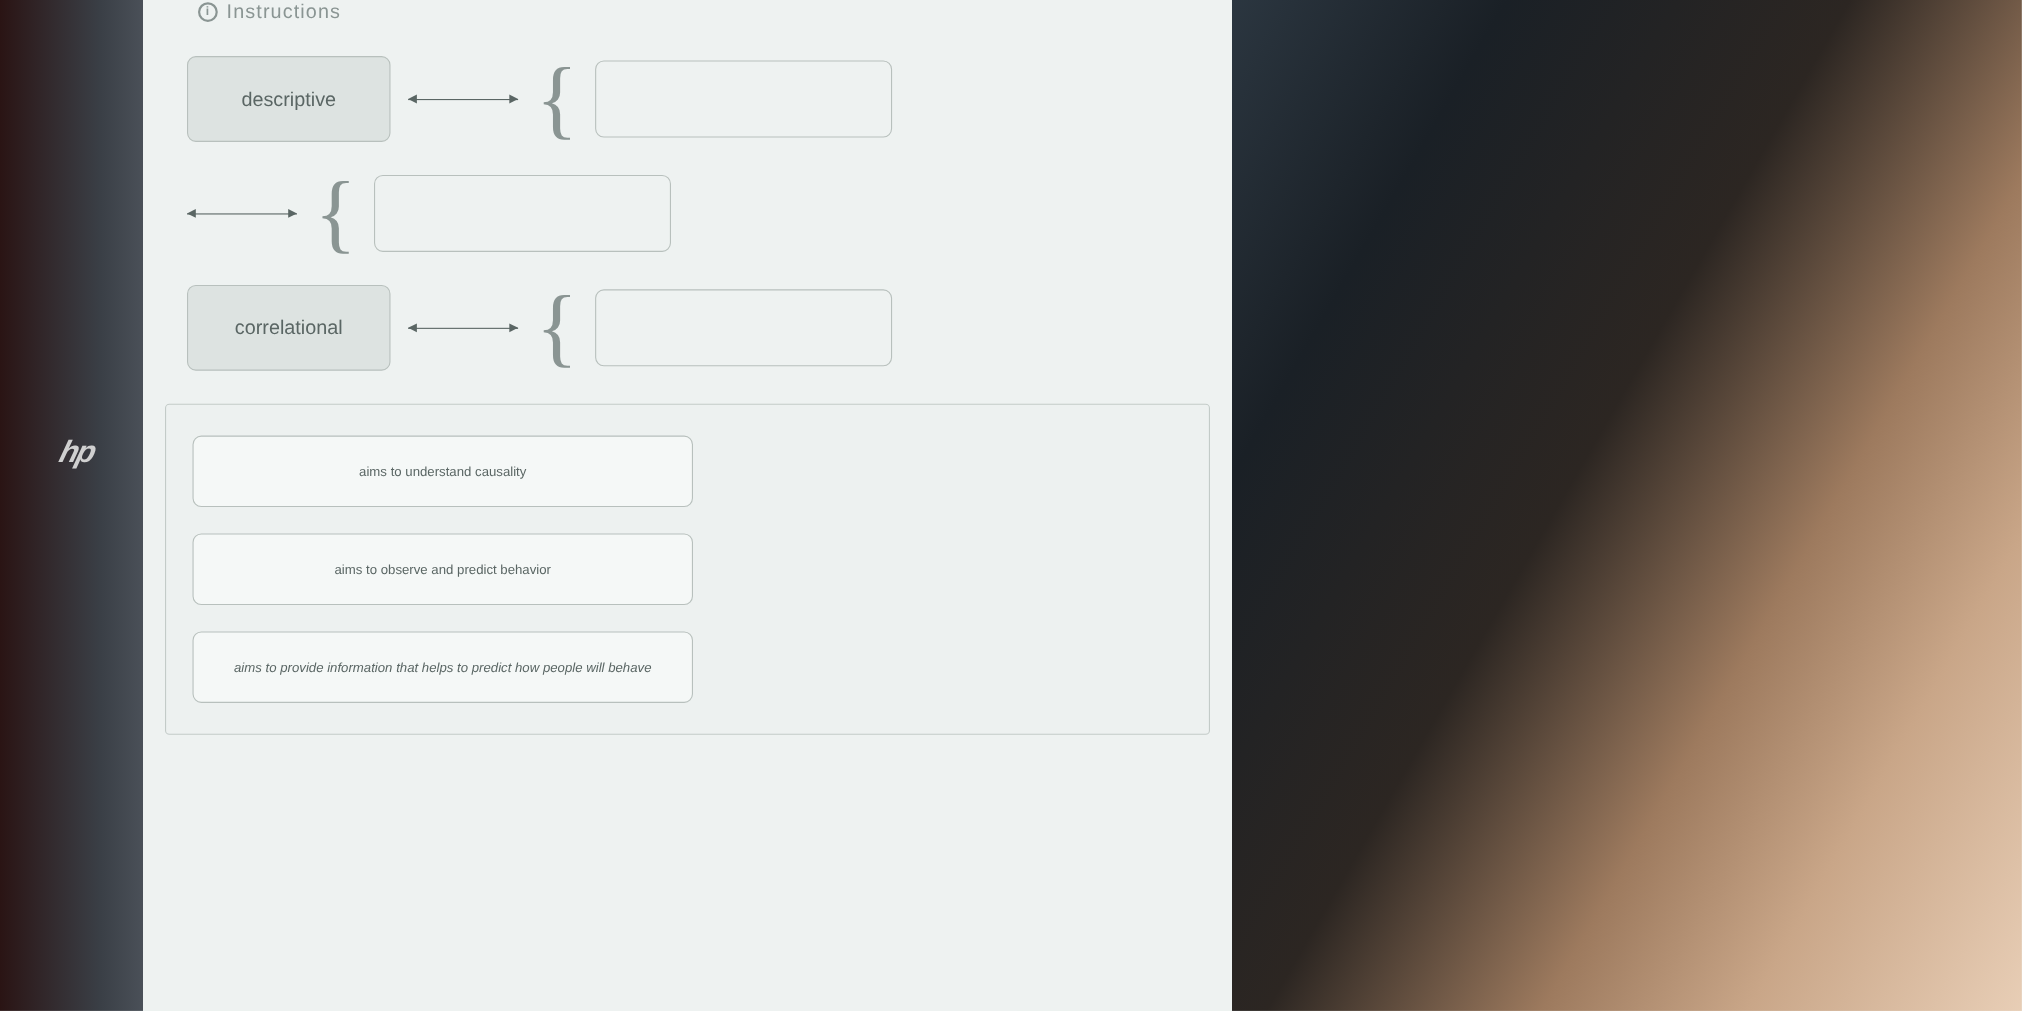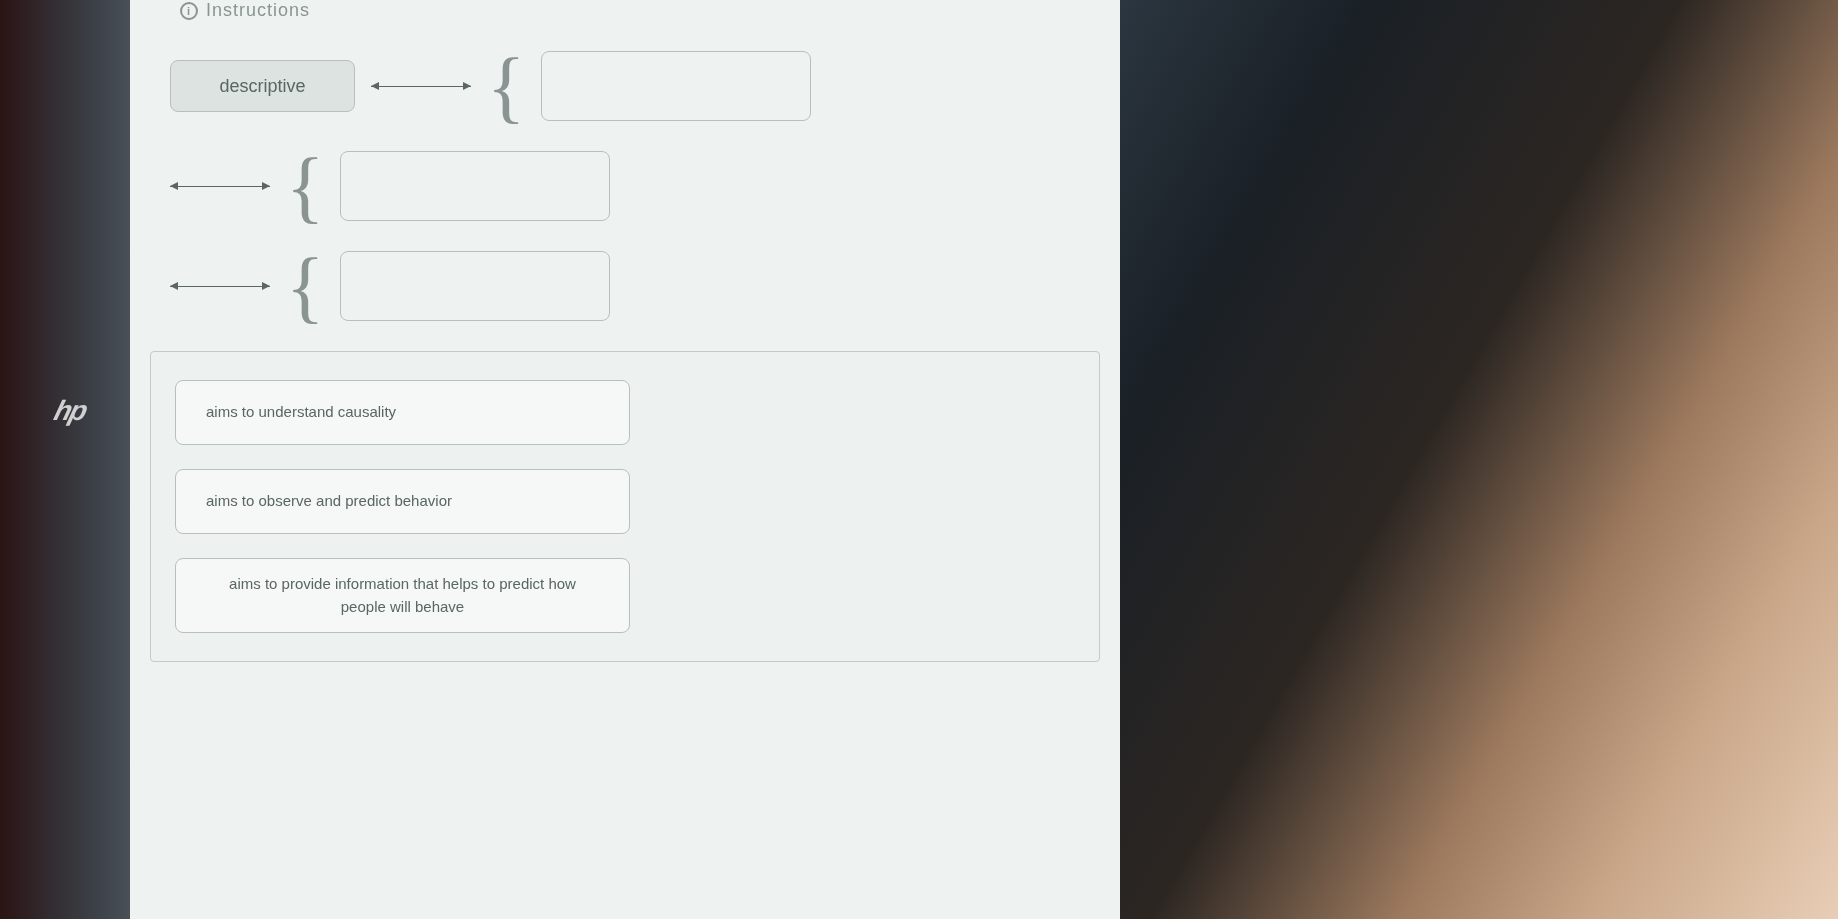--- a/index.html
+++ b/index.html
@@ -45,21 +45,21 @@
       padding-left: 20px;
     }
     .match-row {
       display: flex;
       align-items: center;
       margin-bottom: 30px;
       gap: 16px;
     }
     .term-box {
       width: 185px;
-      height: 52px;
+      height: 78px;
       background: #dde3e1;
       border: 1px solid #b8c0bd;
       border-radius: 8px;
       display: flex;
       align-items: center;
       justify-content: center;
       color: #5a6664;
       font-size: 18px;
     }
     .arrow-line {
@@ -124,30 +124,30 @@
       background: #edf1f0;
     }
     .answer-option {
       width: 455px;
       min-height: 65px;
       background: #f5f8f7;
       border: 1px solid #b8c0bd;
       border-radius: 8px;
       display: flex;
       align-items: center;
-      justify-content: flex-start;
+      justify-content: center;
       text-align: center;
       color: #5a6664;
-      font-size: 15px;
+      font-size: 12px;
       padding: 14px 30px;
       margin-bottom: 24px;
       cursor: grab;
       line-height: 1.5;
     }
-    .answer-option:last-child { margin-bottom: 0; }
+    .answer-option:last-child { margin-bottom: 0; font-style: italic; }
     
     .right-bg {
       position:absolute;
       left:1120px; top:0; right:0; bottom:0;
       background: linear-gradient(120deg,#2b3640 0%, #1a2026 20%, #2c2622 45%, #9d7a5e 65%, #c9a688 80%, #e8ceb6 100%);
     }
     .left-bg {
       position:absolute;
       left:0; top:0; width:130px; bottom:0;
       background: linear-gradient(90deg,#2a1414 0%, #3a3f46 70%, #4a5058 100%);
@@ -194,20 +194,23 @@
 
     <div class="match-row">
       <div class="arrow-line">
           <span class="arrow-left-head"></span>
         </div>
       <div class="brace">{</div>
       <div class="drop-target"></div>
     </div>
 
     <div class="match-row">
+      <div class="term-box">
+        <span>correlational</span>
+      </div>
       <div class="arrow-line">
           <span class="arrow-left-head"></span>
         </div>
       <div class="brace">{</div>
       <div class="drop-target"></div>
     </div>
 
   </div>
 
   <div class="answers-panel">

